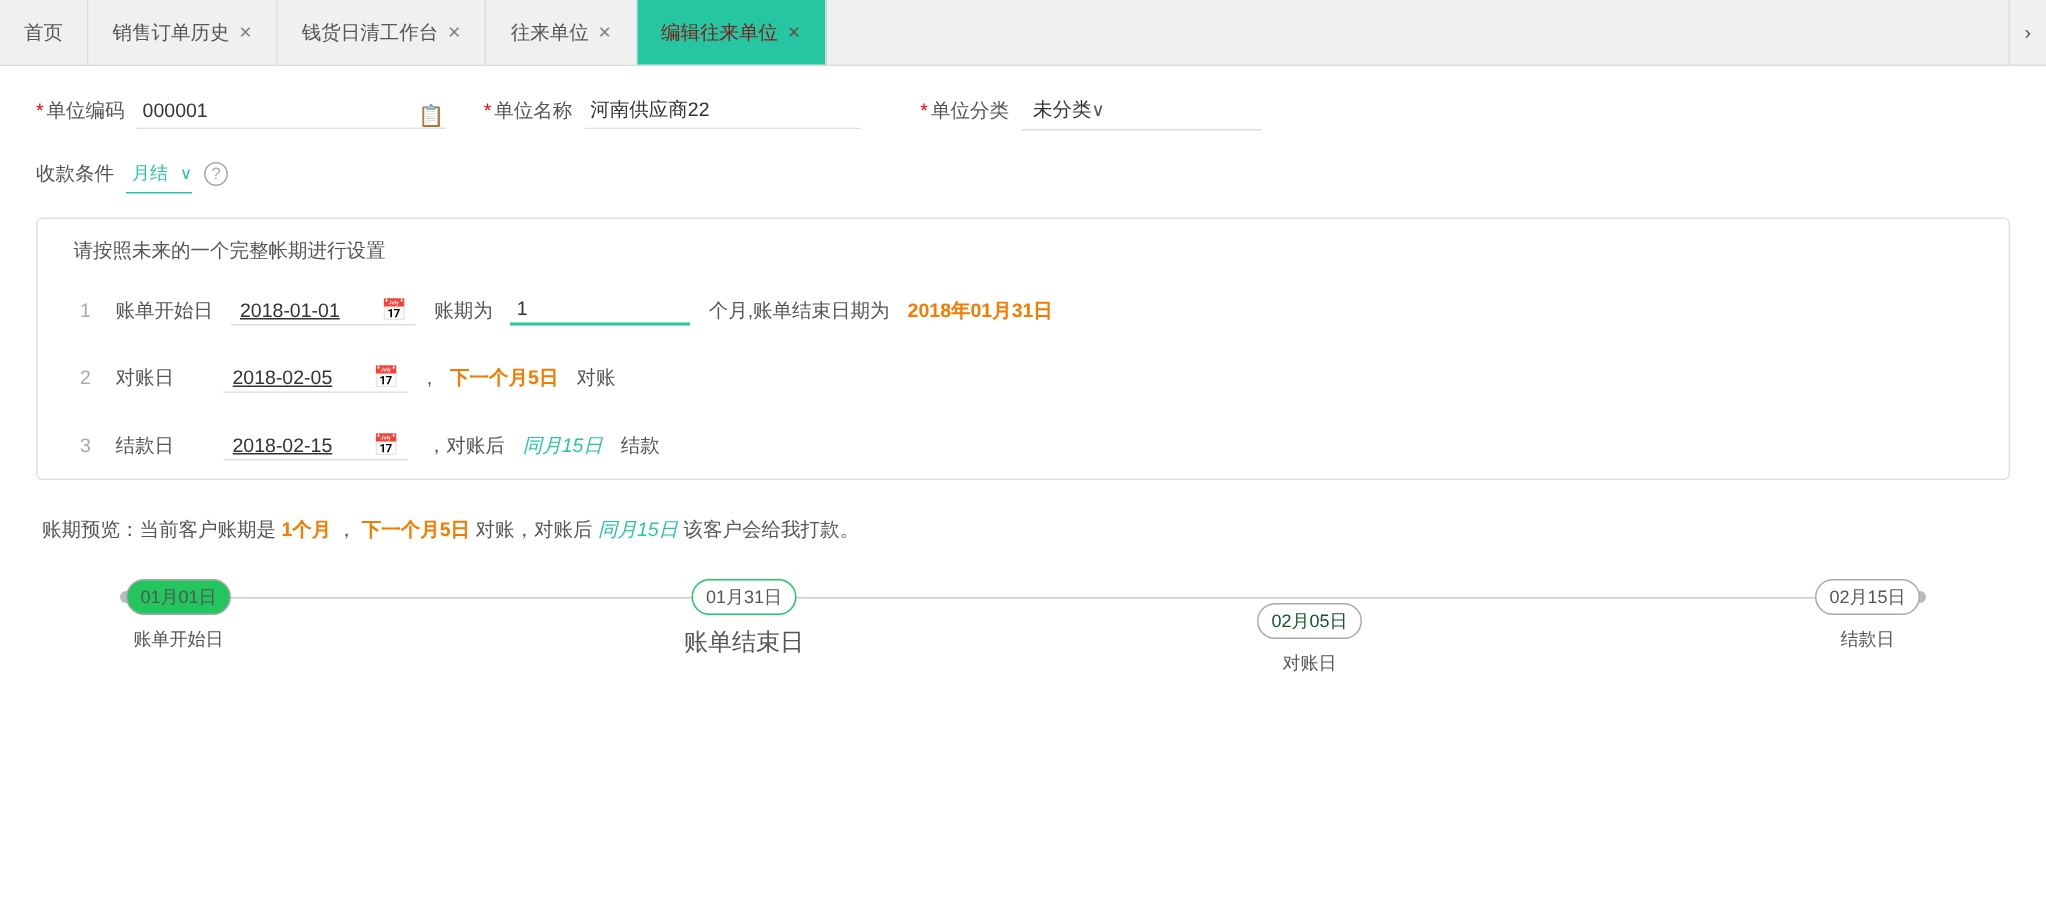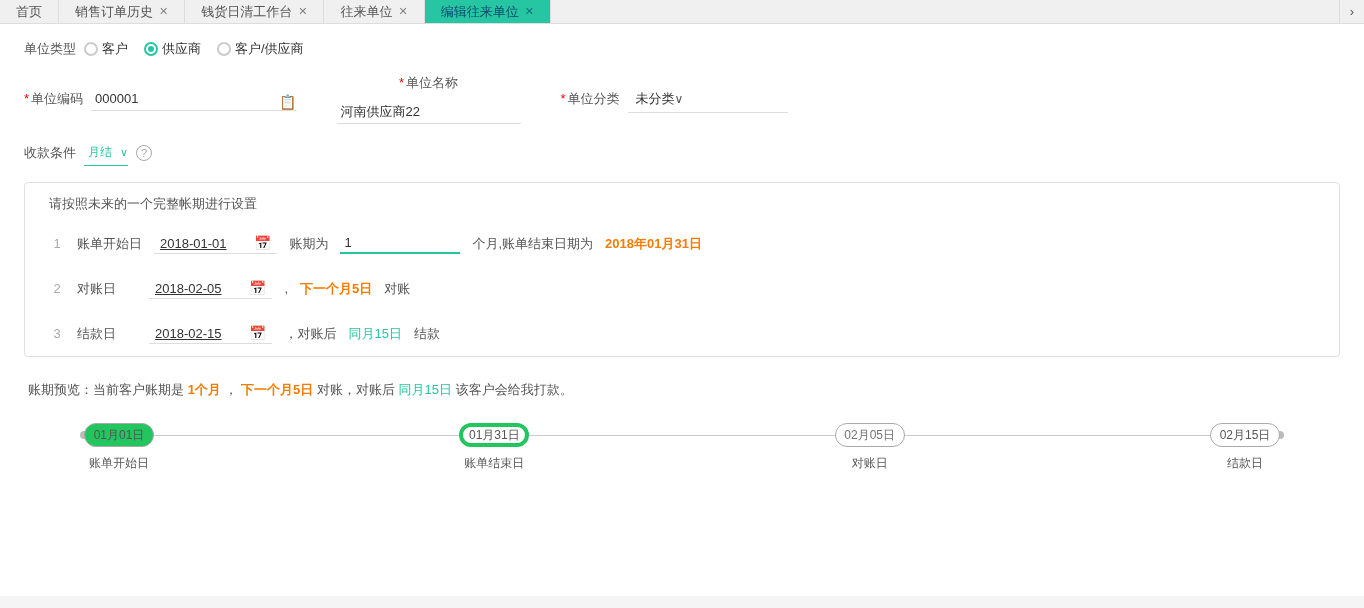--- a/index.html
+++ b/index.html
@@ -4,37 +4,37 @@
   <style>
     * { box-sizing: border-box; margin: 0; padding: 0; }
     body { font-family: 'Microsoft YaHei', Arial, sans-serif; font-size: 13px; background: #f5f5f5; color: #333; }
 
     
     .tab-bar {
       display: flex;
       align-items: stretch;
       background: #f0f0f0;
       border-bottom: 1px solid #ddd;
-      height: 24px;
+      height: 44px;
     }
     .tab {
       display: flex;
       align-items: center;
       padding: 0 16px;
       cursor: pointer;
       font-size: 13px;
       color: #555;
       border-right: 1px solid #ddd;
       gap: 6px;
       white-space: nowrap;
       background: #f0f0f0;
     }
     .tab.active {
       background: #26c6a2;
-      color: #0c4a6e;
+      color: #7f1d1d;
     }
     .tab .close-icon { font-size: 11px; opacity: 0.7; }
     .tab-expand {
       display: flex;
       align-items: center;
       padding: 0 10px;
       cursor: pointer;
       color: #555;
       border-left: 1px solid #ddd;
       margin-left: auto;
@@ -225,20 +225,21 @@
     .desc-text {
       color: #555;
       font-size: 13px;
     }
     .highlight-orange {
       color: #f57c00;
       font-weight: bold;
     }
     .highlight-teal {
       color: #26c6a2;
+      font-style: italic;
     }
 
     
     .preview-section {
       padding: 8px 0 0 0;
     }
     .preview-text {
       font-size: 13px;
       color: #555;
       margin-bottom: 24px;
@@ -272,51 +273,32 @@
     <span>编辑往来单位</span>
     <span class="close-icon">✕</span>
   </div>
   <div class="tab-expand">
     <span>›</span>
   </div>
 </div>
 
 <div class="page-content">
 
-  <div class="form-row">
-    <div class="form-group">
-      <span class="form-label">单位类型</span>
-      <div class="radio-group">
-        <label class="radio-item">
-          <div class="radio-circle"></div>
-          <span>客户</span>
-        </label>
-        <label class="radio-item">
-          <div class="radio-circle checked"></div>
-          <span>供应商</span>
-        </label>
-        <label class="radio-item">
-          <div class="radio-circle"></div>
-          <span>客户/供应商</span>
-        </label>
-      </div>
-    </div>
-  </div>
 
   <div class="form-row">
     <div class="form-group">
       <span class="form-label">
         <span class="required-mark">*</span><span>单位编码</span>
       </span>
       <div class="input-with-icon">
         <input type="text" class="form-input" value="000001" style="min-width: 120px; border: none; outline: none; font-size: 13px; padding: 4px; color: rgb(51, 51, 51);">
         <span class="calendar-icon">📋</span>
       </div>
     </div>
-    <div class="form-group" style="margin-left:20px;flex-direction:column;">
+    <div class="form-group" style="margin-left:6px;">
       <span class="form-label">
         <span class="required-mark">*</span><span>单位名称</span>
       </span>
       <div class="input-with-icon">
         <input type="text" class="form-input name-input" value="河南供应商22" style="min-width: 180px; border: none; outline: none; font-size: 13px; padding: 4px; color: rgb(51, 51, 51);">
       </div>
     </div>
     <div class="form-group" style="margin-left:20px;">
       <span class="form-label">
         <span class="required-mark">*</span><span>单位分类</span>
@@ -400,26 +382,26 @@
       <div style="position:absolute; top:8px; right:56px; width:8px; height:8px; border-radius:50%; background:#bbb; z-index:1;"></div>
 
       <div style="display:flex; justify-content:space-between; position:relative; z-index:1;">
 
         <div style="display:flex;flex-direction:column;align-items:center;gap:4px;">
           <div style="width:70px;height:24px;border:1px solid #aaa;border-radius:12px;display:flex;align-items:center;justify-content:center;background:#22c55e;font-size:12px;color:#555;">01月01日</div>
           <span style="font-size:12px;color:#555;margin-top:4px;">账单开始日</span>
         </div>
 
         <div style="display:flex;flex-direction:column;align-items:center;gap:4px;">
-          <div style="width:70px;height:24px;border:4px solid #22c55e;border-radius:12px;display:flex;align-items:center;justify-content:center;background:#fff;font-size:12px;color:#555;">01月31日</div>
-          <span style="font-size:12px;color:#555;margin-top:4px;">账单结束日</span>
+          <div style="width:70px;height:24px;border:1px solid #22c55e;border-radius:12px;display:flex;align-items:center;justify-content:center;background:#fff;font-size:12px;color:#555;">01月31日</div>
+          <span style="font-size:16px;color:#555;margin-top:4px;">账单结束日</span>
         </div>
 
         <div style="display:flex;flex-direction:column;align-items:center;gap:4px;">
-          <div style="width:70px;height:24px;border:1px solid #aaa;border-radius:12px;display:flex;align-items:center;justify-content:center;background:#fff;font-size:12px;color:#737373;">02月05日</div>
+          <div style="width:70px;height:24px;border:1px solid #aaa;border-radius:12px;display:flex;align-items:center;justify-content:center;background:#fff;font-size:12px;color:#14532d;margin-top:16px;">02月05日</div>
           <span style="font-size:12px;color:#555;margin-top:4px;">对账日</span>
         </div>
 
         <div style="display:flex;flex-direction:column;align-items:center;gap:4px;">
           <div style="width:70px;height:24px;border:1px solid #aaa;border-radius:12px;display:flex;align-items:center;justify-content:center;background:#fff;font-size:12px;color:#555;">02月15日</div>
           <span style="font-size:12px;color:#555;margin-top:4px;">结款日</span>
         </div>
       </div>
     </div>
   </div>

